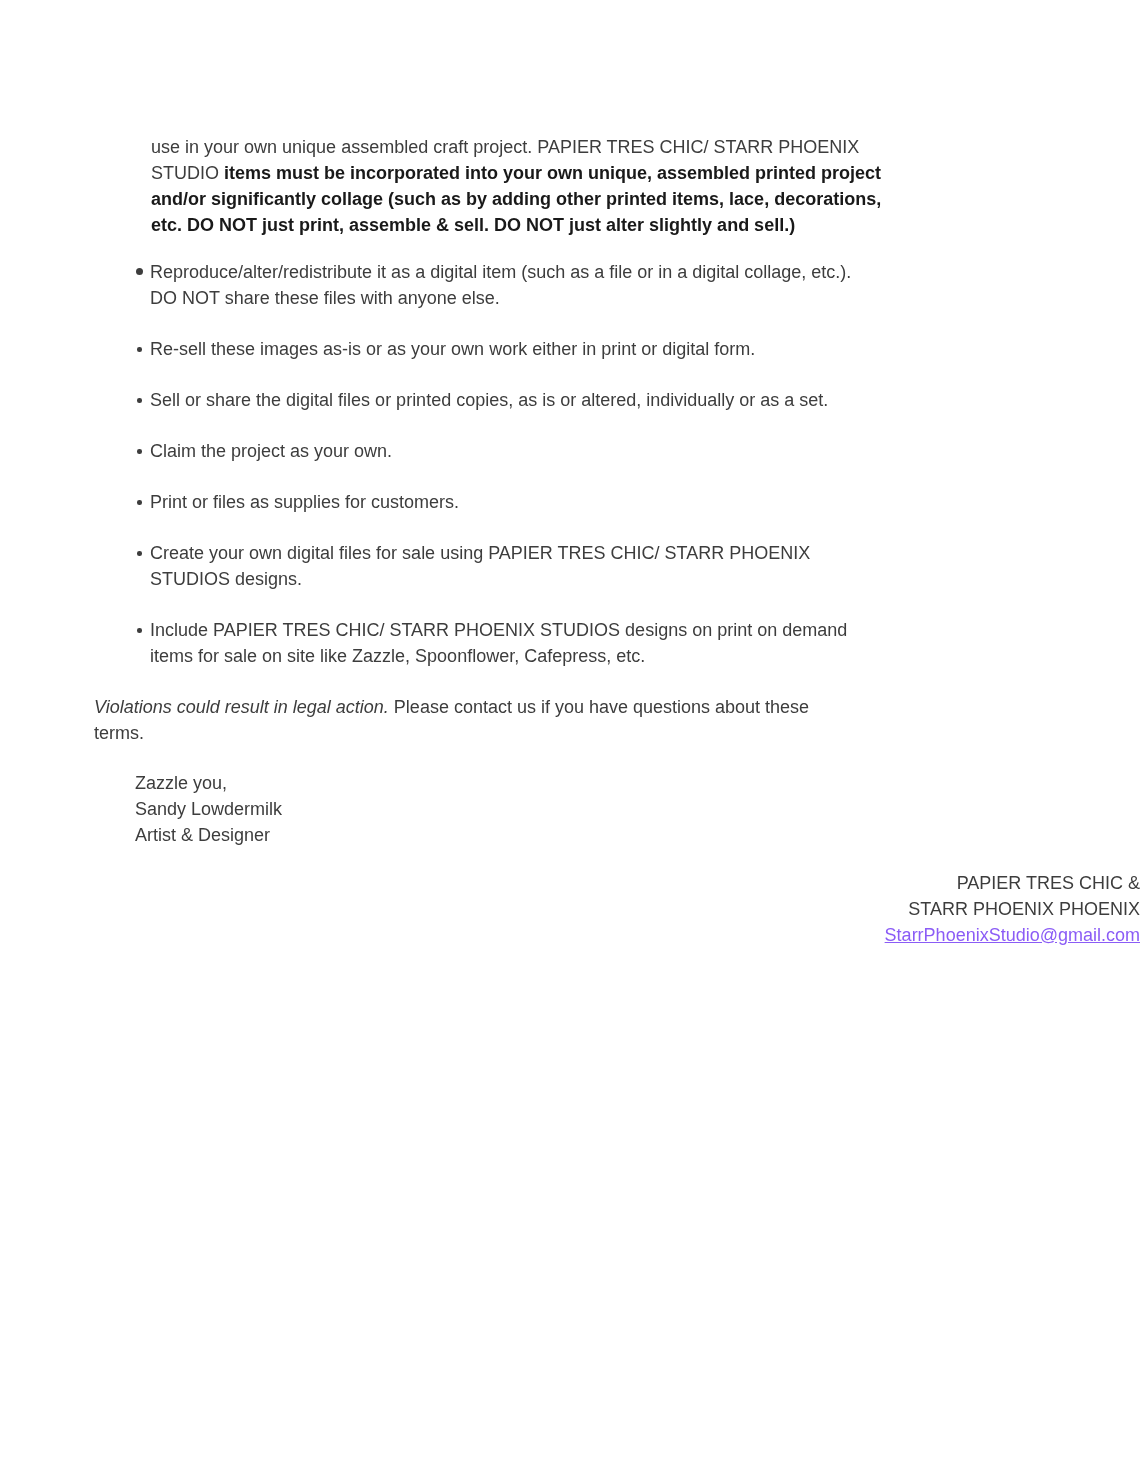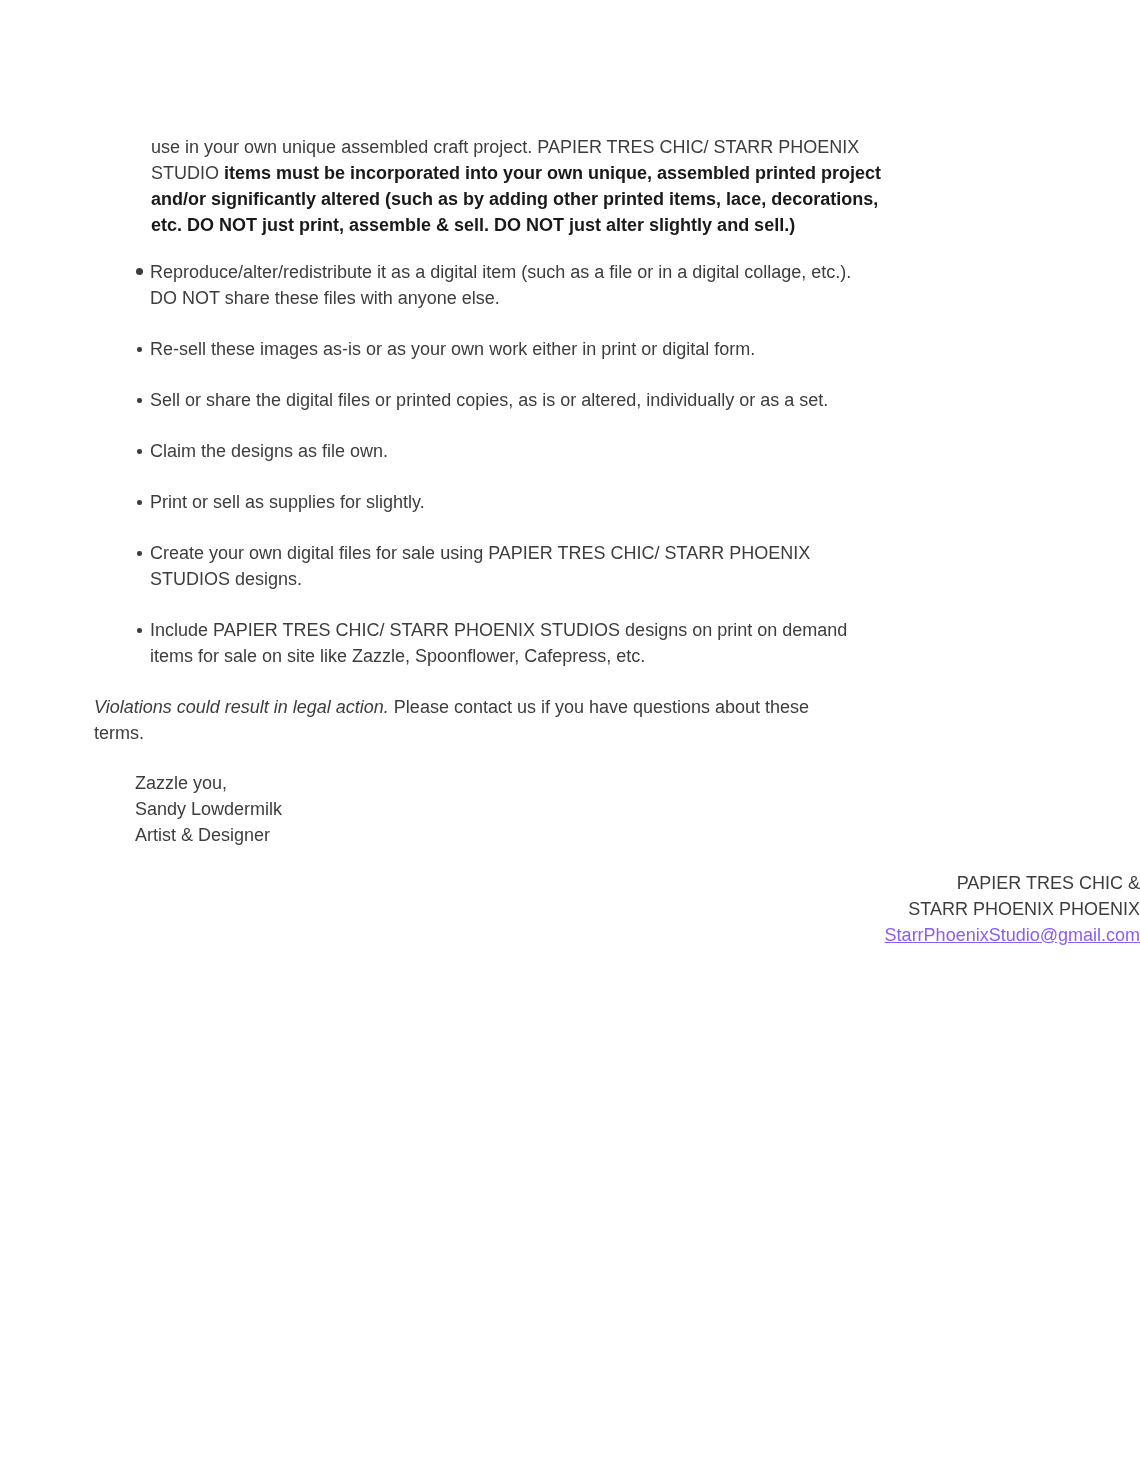--- a/index.html
+++ b/index.html
@@ -78,40 +78,40 @@
   }
 </style>
 </head>
 <body>
 
 <div class="page">
 
   <div class="intro">
     <div class="line"><span>use in your own unique assembled craft project. PAPIER TRES CHIC/ STARR PHOENIX</span><span class="bold-seg"></span></div>
     <div class="line"><span>STUDIO </span><span class="bold-seg">items must be incorporated into your own unique, assembled printed project</span></div>
-    <div class="line"><span></span><span class="bold-seg">and/or significantly altered (such as by adding other printed items, lace, decorations,</span></div>
+    <div class="line"><span></span><span class="bold-seg">and/or significantly collage (such as by adding other printed items, lace, decorations,</span></div>
     <div class="line"><span></span><span class="bold-seg">etc. DO NOT just print, assemble &amp; sell. DO NOT just alter slightly and sell.)</span></div>
   </div>
 
   <ul class="terms">
     <li class="first-bullet">
       <div class="line">Reproduce/alter/redistribute it as a digital item (such as a file or in a digital collage, etc.).</div>
       <div class="line">DO NOT share these files with anyone else.</div>
     </li>
     <li>
       <div class="line">Re-sell these images as-is or as your own work either in print or digital form.</div>
     </li>
     <li>
       <div class="line">Sell or share the digital files or printed copies, as is or altered, individually or as a set.</div>
     </li>
     <li>
-      <div class="line">Claim the designs as file own.</div>
+      <div class="line">Claim the project as your own.</div>
     </li>
     <li>
-      <div class="line">Print or sell as supplies for slightly.</div>
+      <div class="line">Print or files as supplies for customers.</div>
     </li>
     <li>
       <div class="line">Create your own digital files for sale using PAPIER TRES CHIC/ STARR PHOENIX</div>
       <div class="line">STUDIOS designs.</div>
     </li>
     <li>
       <div class="line">Include PAPIER TRES CHIC/ STARR PHOENIX STUDIOS designs on print on demand</div>
       <div class="line">items for sale on site like Zazzle, Spoonflower, Cafepress, etc.</div>
     </li>
   </ul>

